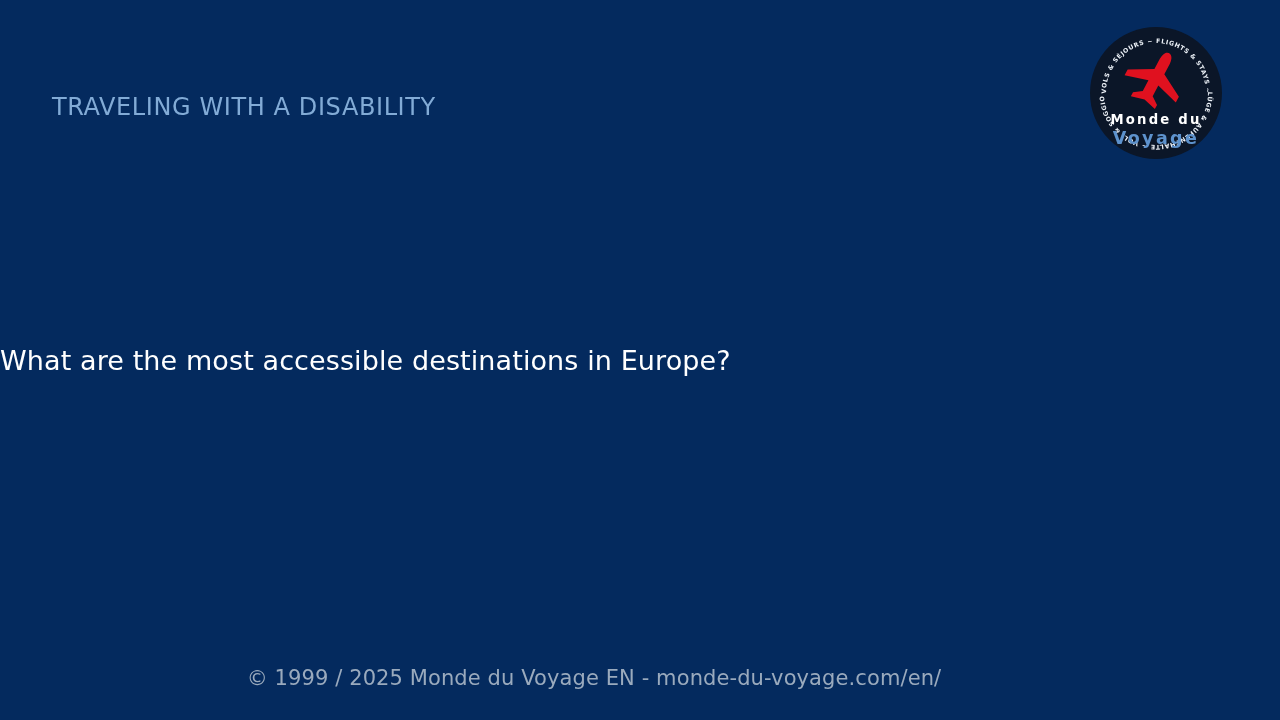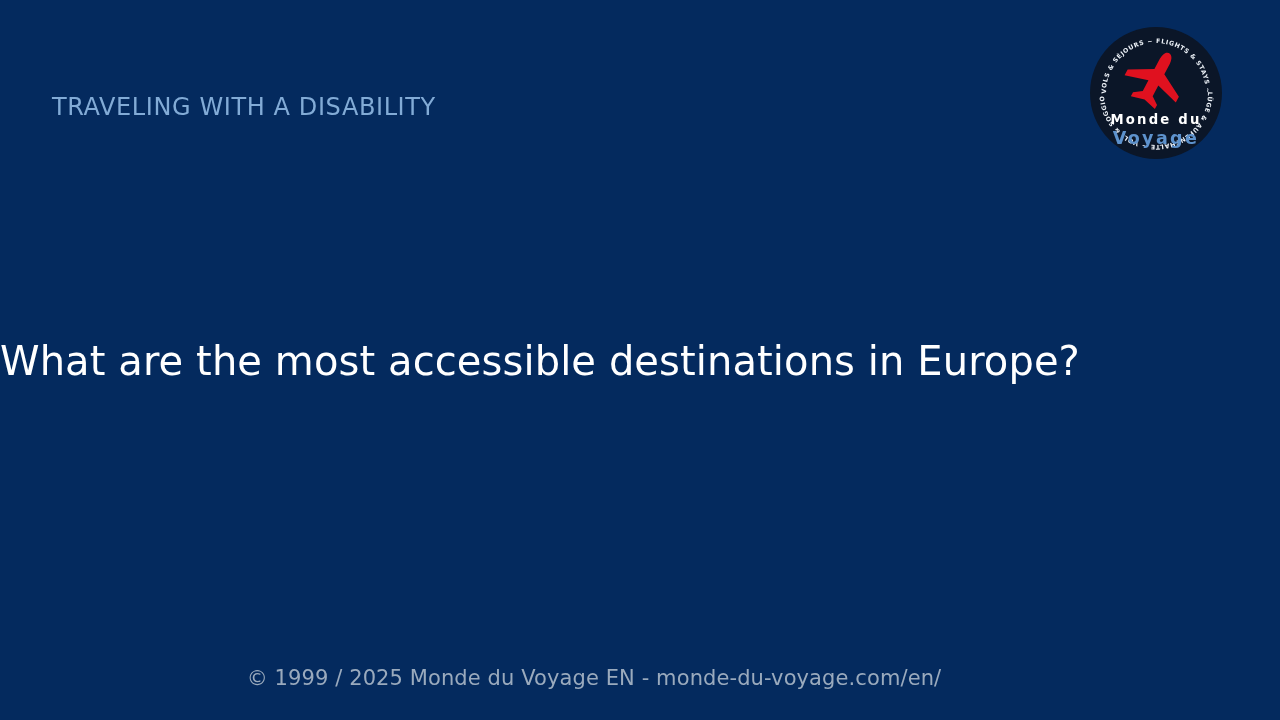--- a/index.html
+++ b/index.html
@@ -37,21 +37,21 @@
   }
 
   
   #main-question {
     position: absolute;
     left: 0;
     top: 332px;
     width: 1011px;
     text-align: left;
     font-family: "DejaVu Sans", sans-serif;
-    font-size: 40px;
+    font-size: 27px;
     font-weight: 400;
     color: #ffffff;
     line-height: 58px;
     letter-spacing: 0.1px;
     white-space: nowrap;
   }
 
   
   #slide-footer {
     position: absolute;

